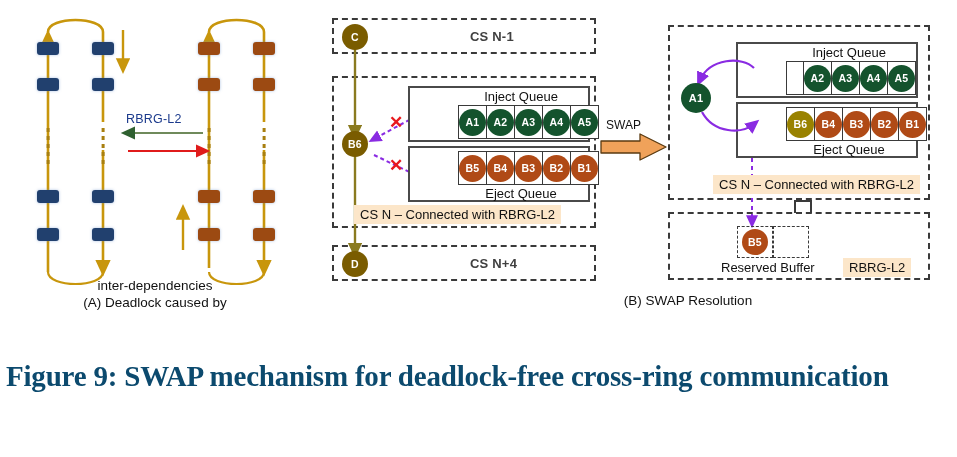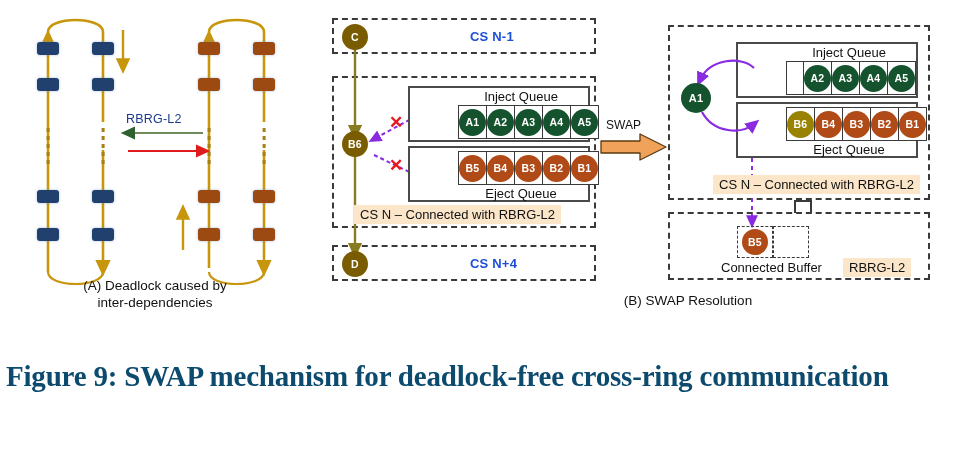--- a/index.html
+++ b/index.html
@@ -4,21 +4,21 @@
 <style>
   html,body{margin:0;padding:0;background:#ffffff;}
   body{width:957px;height:457px;position:relative;overflow:hidden;
        font-family:"Liberation Sans",sans-serif;color:#1a1a1a;}
   .fig{position:absolute;left:0;top:0;width:957px;height:340px;}
   .abs{position:absolute;}
 
   
   .panel-caption{font-size:13.5px;color:#111;text-align:center;line-height:17px;}
   .q-title{font-size:13px;color:#111;text-align:center;}
-  .cs-label{font-size:13px;font-weight:bold;color:#1d4ed8;letter-spacing:.2px;}
+  .cs-label{font-size:13px;font-weight:bold;color:#404040;letter-spacing:.2px;}
   .band{background:#fce6c9;font-size:13px;color:#111;padding:2px 6px;white-space:nowrap;}
   .rbrg-small{font-size:13px;color:#111;background:#fce6c9;padding:2px 6px;}
   .swap-text{font-size:12px;color:#111;}
   .rbrg-l2-blue{font-size:12.5px;color:#1b3a8c;letter-spacing:.2px;}
   .res-buf{font-size:13px;color:#111;}
 
   
   .dashbox{border:2px dashed #3a3a3a;box-sizing:border-box;background:transparent;}
   .solidbox{border:2px solid #4a4a4a;box-sizing:border-box;background:#fff;padding-left:44px;}
 
@@ -128,22 +128,22 @@
     <div class="abs ring-blk sienna" style="left:198px;top:190px;"></div>
     <div class="abs ring-blk sienna" style="left:198px;top:228px;"></div>
     <div class="abs ring-blk sienna" style="left:253px;top:42px;"></div>
     <div class="abs ring-blk sienna" style="left:253px;top:78px;"></div>
     <div class="abs ring-blk sienna" style="left:253px;top:190px;"></div>
     <div class="abs ring-blk sienna" style="left:253px;top:228px;"></div>
 
     <div class="abs rbrg-l2-blue" style="left:126px;top:112px;">RBRG-L2</div>
 
     <div class="abs panel-caption" style="left:10px;top:277px;width:290px;">
+      <div>inter-dependencies</div>
       <div>(A) Deadlock caused by</div>
-      <div>inter-dependencies</div>
     </div>
   </div>
 
   <div class="abs" style="left:318px;top:0;width:290px;height:300px;">
 
     <div class="abs dashbox" style="left:14px;top:18px;width:264px;height:36px;"></div>
     <div class="abs cs-label" style="left:152px;top:29px;">CS N-1</div>
 
     <div class="abs dashbox" style="left:14px;top:76px;width:264px;height:152px;"></div>
 
@@ -286,20 +286,20 @@
       <path d="M94,158 L94,222" stroke="#8a2be2" stroke-width="2" fill="none" stroke-dasharray="4,4" marker-end="url(#pH2)"></path>
     </svg>
 
     <div class="abs node n-green" style="left:23px;top:83px;width:30px;height:30px;font-size:11px;">A1</div>
 
     <div class="abs band" style="left:55px;top:175px;">CS N – Connected with RBRG-L2</div>
 
     <div class="abs dashbox" style="left:79px;top:226px;width:36px;height:32px;border-width:1.6px;"></div>
     <div class="abs dashbox" style="left:115px;top:226px;width:36px;height:32px;border-width:1.6px;"></div>
     <div class="abs node n-brown" style="left:84px;top:229px;width:26px;height:26px;">B5</div>
-    <div class="abs res-buf" style="left:63px;top:260px;">Connected Buffer</div>
+    <div class="abs res-buf" style="left:63px;top:260px;">Reserved Buffer</div>
     <div class="abs rbrg-small" style="left:185px;top:258px;">RBRG-L2</div>
 
     <div class="abs panel-caption" style="left:-120px;top:292px;width:300px;">(B) SWAP Resolution</div>
   </div>
 </div>
 
 <div class="fig-caption">Figure 9: SWAP mechanism for deadlock-free cross-ring communication</div>
 
 </body></html>

